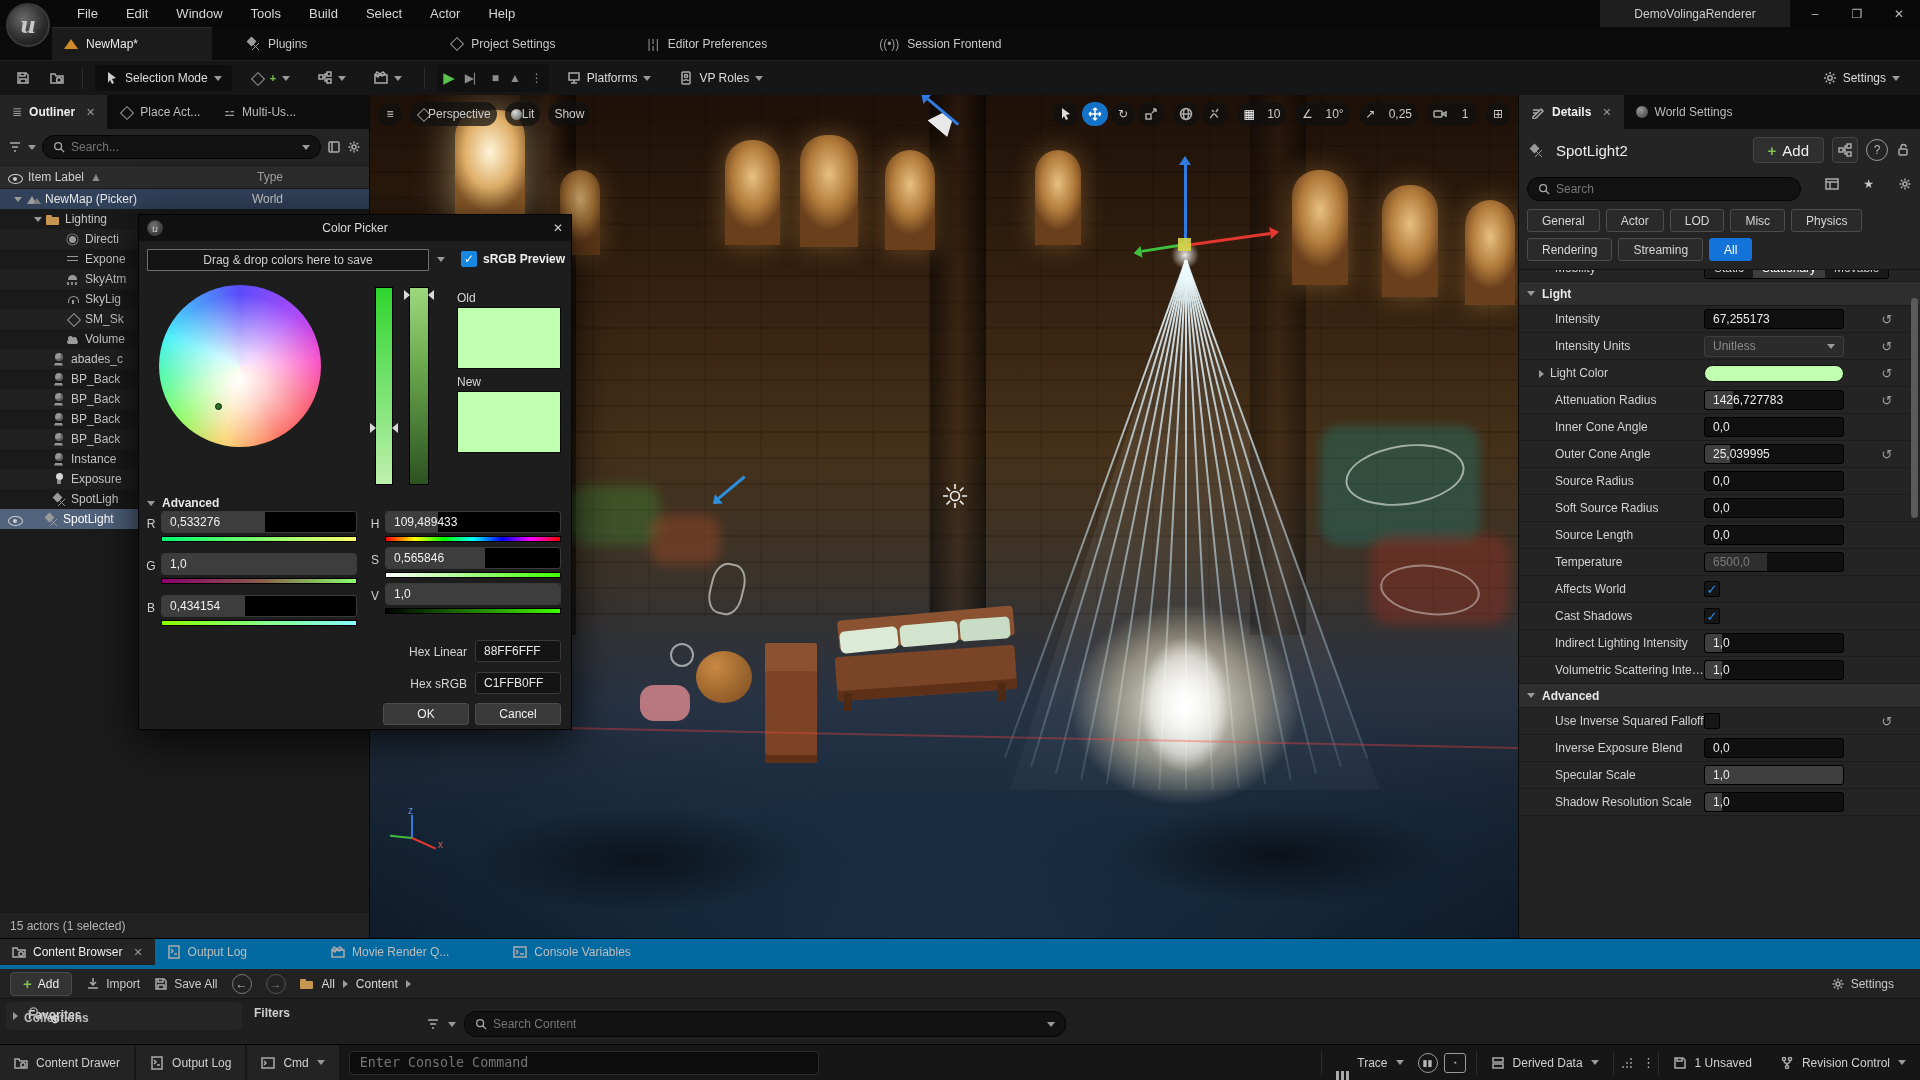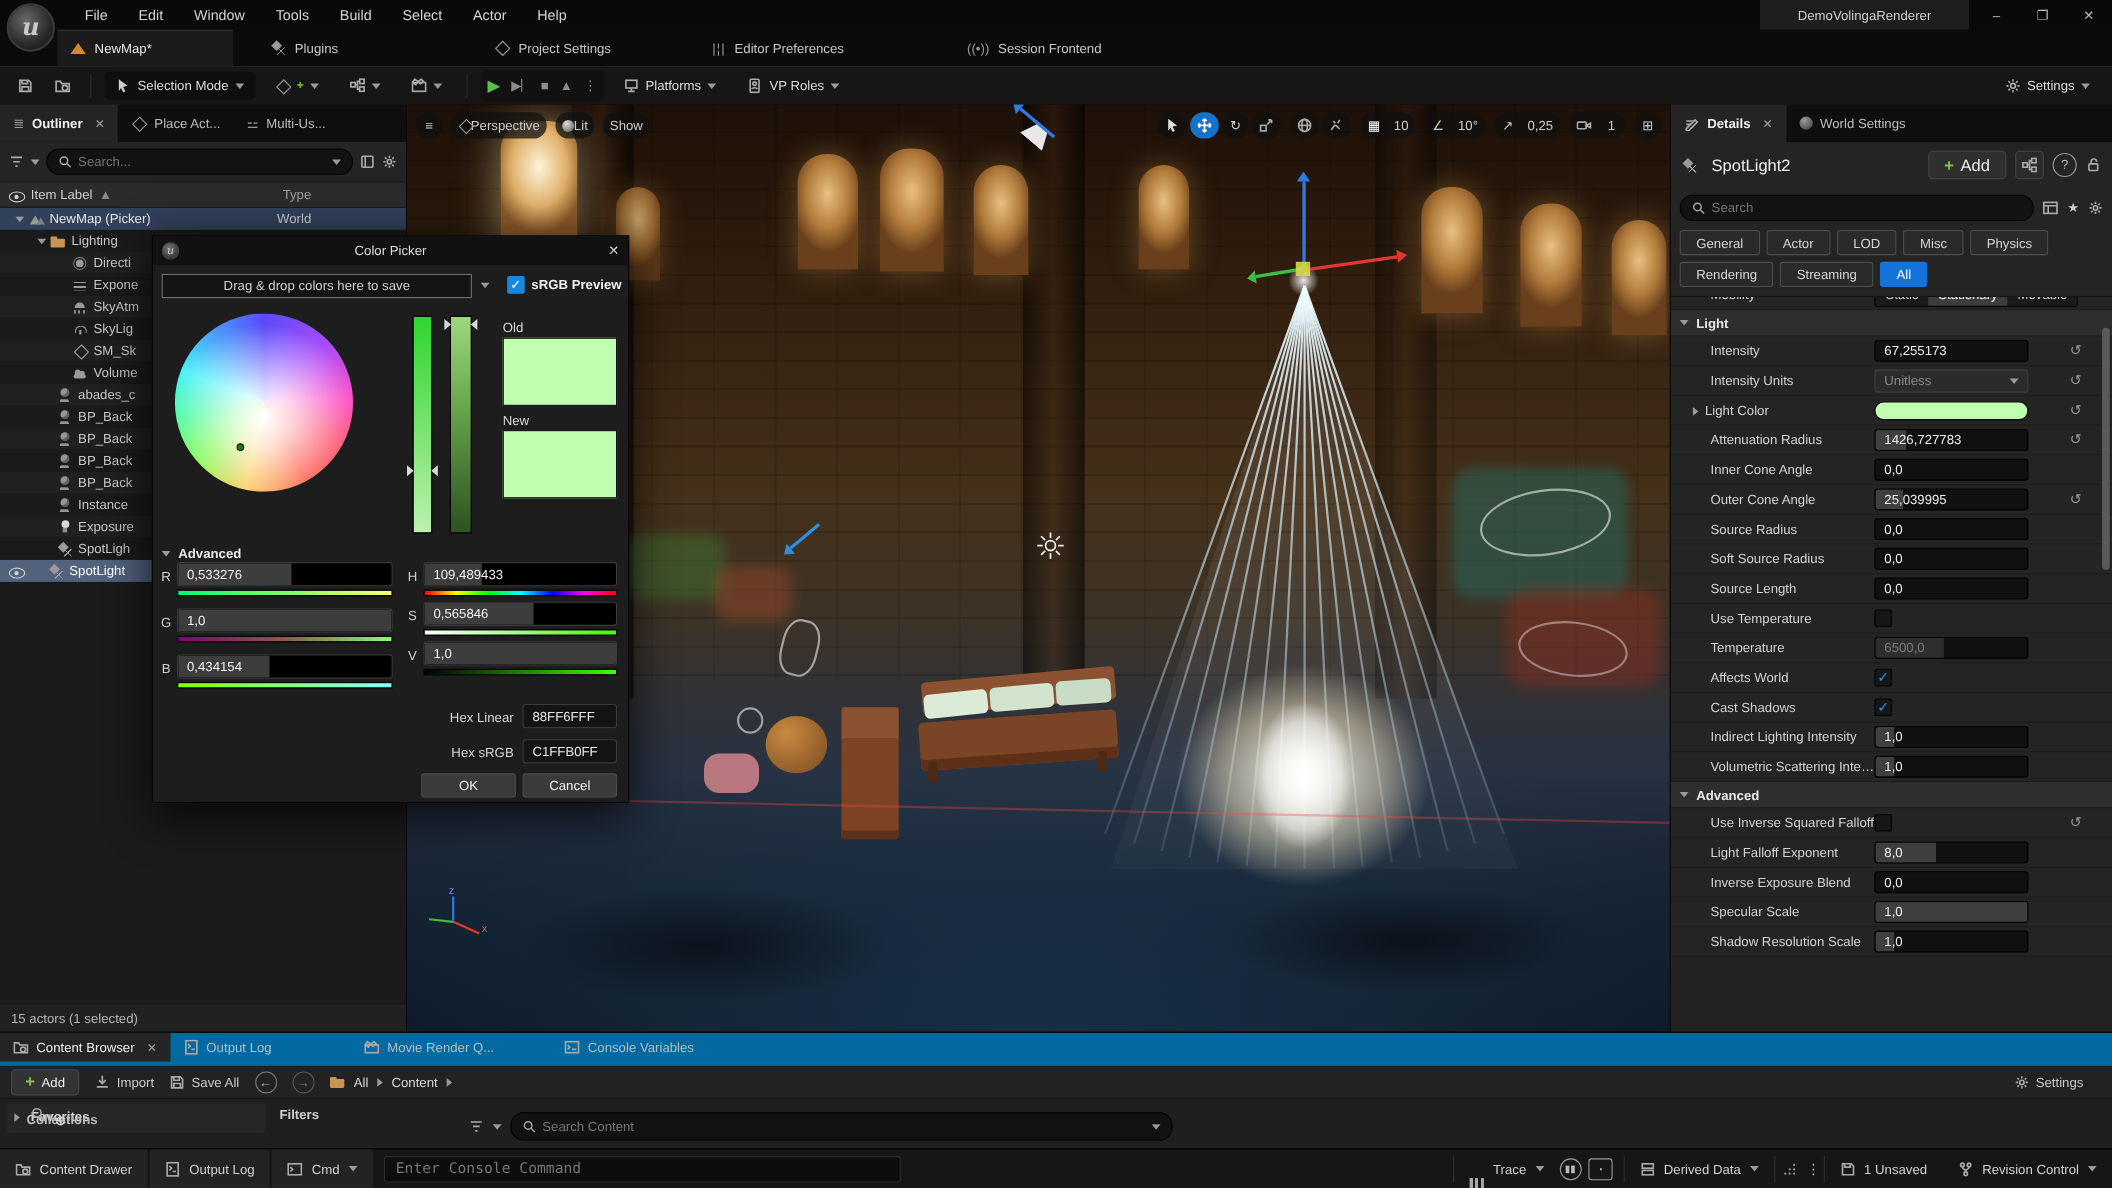--- a/index.html
+++ b/index.html
@@ -121,21 +121,21 @@
   .details{width:402px;background:#242424;border-left:1px solid #0a0a0a;position:relative;display:flex;flex-direction:column}
   .det-title{display:flex;align-items:center;gap:8px;padding:8px 10px;font-size:15px;color:#efefef}
   .addbtn{margin-left:auto;display:flex;align-items:center;gap:6px;background:#2f2f2f;border:1px solid #454545;border-radius:4px;height:26px;padding:0 14px;color:#eee;cursor:pointer}
   .plus{color:#7fc24d;font-weight:bold;font-size:15px}
   .sqbtn{width:26px;height:26px;border:1px solid #454545;border-radius:4px;background:#2b2b2b;display:flex;align-items:center;justify-content:center;color:#bbb;cursor:pointer}
   .comp-box{background:#1b1b1b;margin:0 0 6px 0;padding-bottom:26px}
   .comp-row{display:flex;align-items:center;gap:8px;height:26px;padding:0 8px;font-size:12px}
   .comp-row.sel{background:#50627c;color:#fff}
   .comp-row.child{padding-left:30px;color:#d0d0d0}
   .editcpp{margin-left:auto;color:#c9c9c9;border-bottom:1px dashed #8a8a8a;cursor:pointer}
-  .det-search{display:flex;align-items:center;gap:8px;padding:6px 8px}
+  .det-search{display:flex;align-items:flex-start;gap:24px;padding:6px 8px}
   .chips{display:flex;flex-wrap:wrap;gap:6px;padding:2px 8px 8px}
   .chip{height:23px;display:flex;align-items:center;padding:0 14px;background:#2a2a2a;border:1px solid #4d4d4d;border-radius:3px;color:#d6d6d6;cursor:pointer}
   .chip.on{background:#1473d8;border-color:#1473d8;color:#fff}
   .props{flex:1;overflow:hidden;background:#222;border-top:1px solid #141414;position:relative}
   .sect{display:flex;align-items:center;gap:7px;height:24px;background:#2e2e2e;padding:0 8px;font-weight:bold;color:#e8e8e8;border-bottom:1px solid #1a1a1a}
   .prow{display:flex;align-items:center;height:27px;border-bottom:1px solid #1c1c1c;background:#242424}
   .prow .lbl{flex:0 0 185px;padding-left:36px;color:#d2d2d2;white-space:nowrap;overflow:hidden;text-overflow:ellipsis}
   .prow .valc{flex:0 0 150px;display:flex;align-items:center}
   .prow .rst{flex:1;display:flex;justify-content:center;color:#9a9a9a;font-size:13px}
   .nbox{position:relative;width:140px;height:20px;background:#101010;border:1px solid #000;border-radius:3px;overflow:hidden;display:flex;align-items:center}
@@ -800,27 +800,20 @@
         <div class="prow">
           <div class="lbl">Source Length</div>
           <div class="valc">
               <div class="nbox">
                 <span>0,0</span>
               </div>
             </div>
           <div class="rst"></div>
         </div>
         <div class="prow">
-          <div class="lbl">Use Temperature</div>
-          <div class="valc">
-              <div class="cbox"></div>
-            </div>
-          <div class="rst"></div>
-        </div>
-        <div class="prow">
           <div class="lbl">Temperature</div>
           <div class="valc">
               <div class="nbox dis">
                 <div class="fill" style="width:45%;background:#2e2e2e"></div>
                 <span>6500,0</span>
               </div>
             </div>
           <div class="rst"></div>
         </div>
         <div class="prow">
@@ -862,30 +855,20 @@
             <span class="chev"></span>
             <span>Advanced</span>
           </div>
 
         <div class="prow">
           <div class="lbl">Use Inverse Squared Falloff</div>
           <div class="valc">
               <div class="cbox"></div>
             </div>
           <div class="rst">↺</div>
-        </div>
-        <div class="prow">
-          <div class="lbl">Light Falloff Exponent</div>
-          <div class="valc">
-              <div class="nbox">
-                <div class="fill" style="width:40%"></div>
-                <span>8,0</span>
-              </div>
-            </div>
-          <div class="rst"></div>
         </div>
         <div class="prow">
           <div class="lbl">Inverse Exposure Blend</div>
           <div class="valc">
               <div class="nbox">
                 <span>0,0</span>
               </div>
             </div>
           <div class="rst"></div>
         </div>

